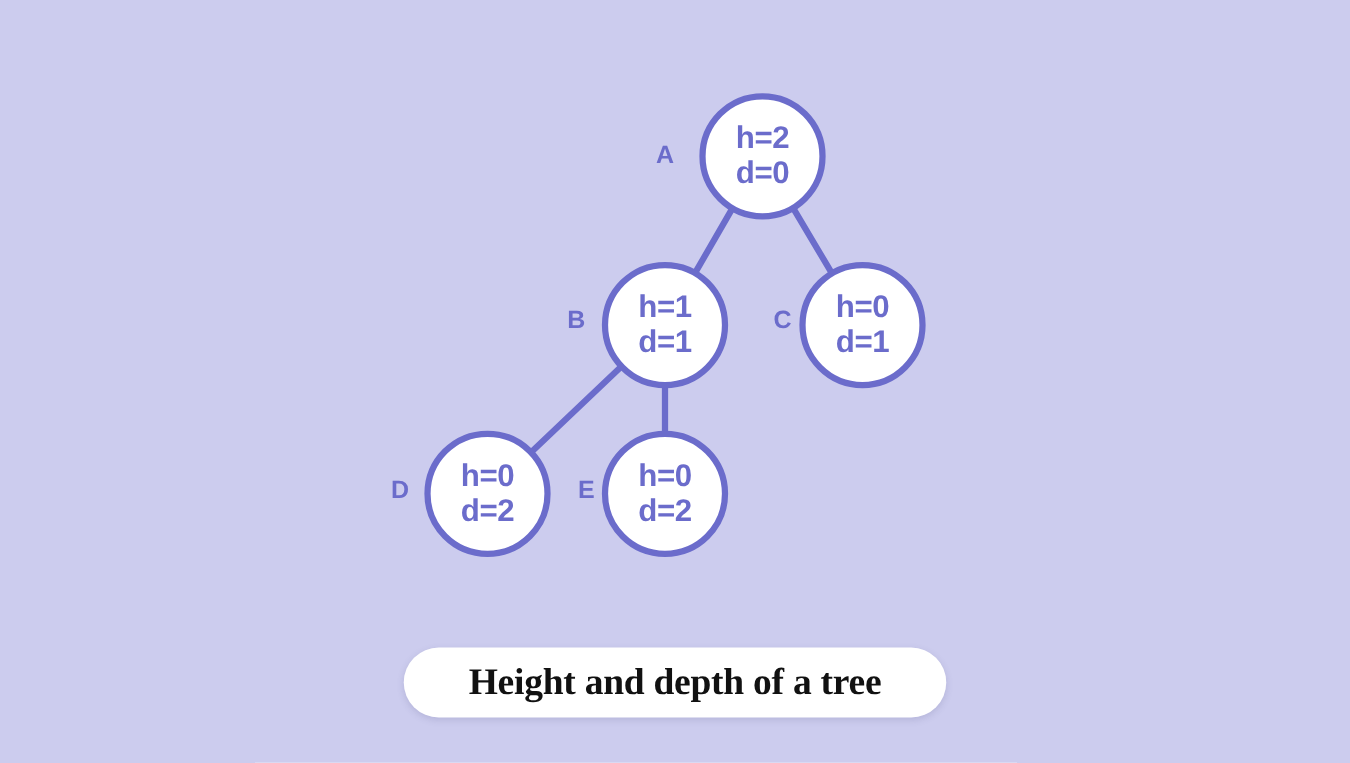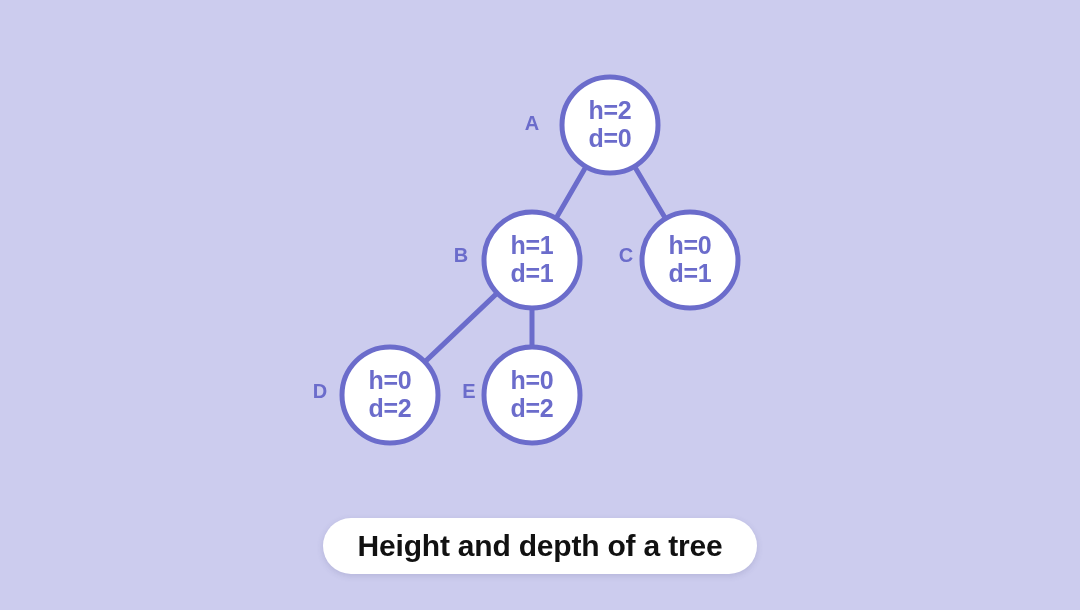--- a/index.html
+++ b/index.html
@@ -62,21 +62,21 @@
     height: 56px;
     background: #ffffff;
     border-radius: 28px;
     box-shadow: 0 2px 6px rgba(80, 80, 130, 0.18);
     display: flex;
     align-items: center;
     justify-content: center;
     box-sizing: border-box;
   }
   #caption-text {
-    font-family: Liberation Sans, sans-serif;
+    font-family: Liberation Serif, serif;
     font-weight: bold;
     font-size: 30px;
     color: #111111;
     letter-spacing: -0.2px;
     white-space: nowrap;
   }
 </style>
 </head>
 <body>
 

